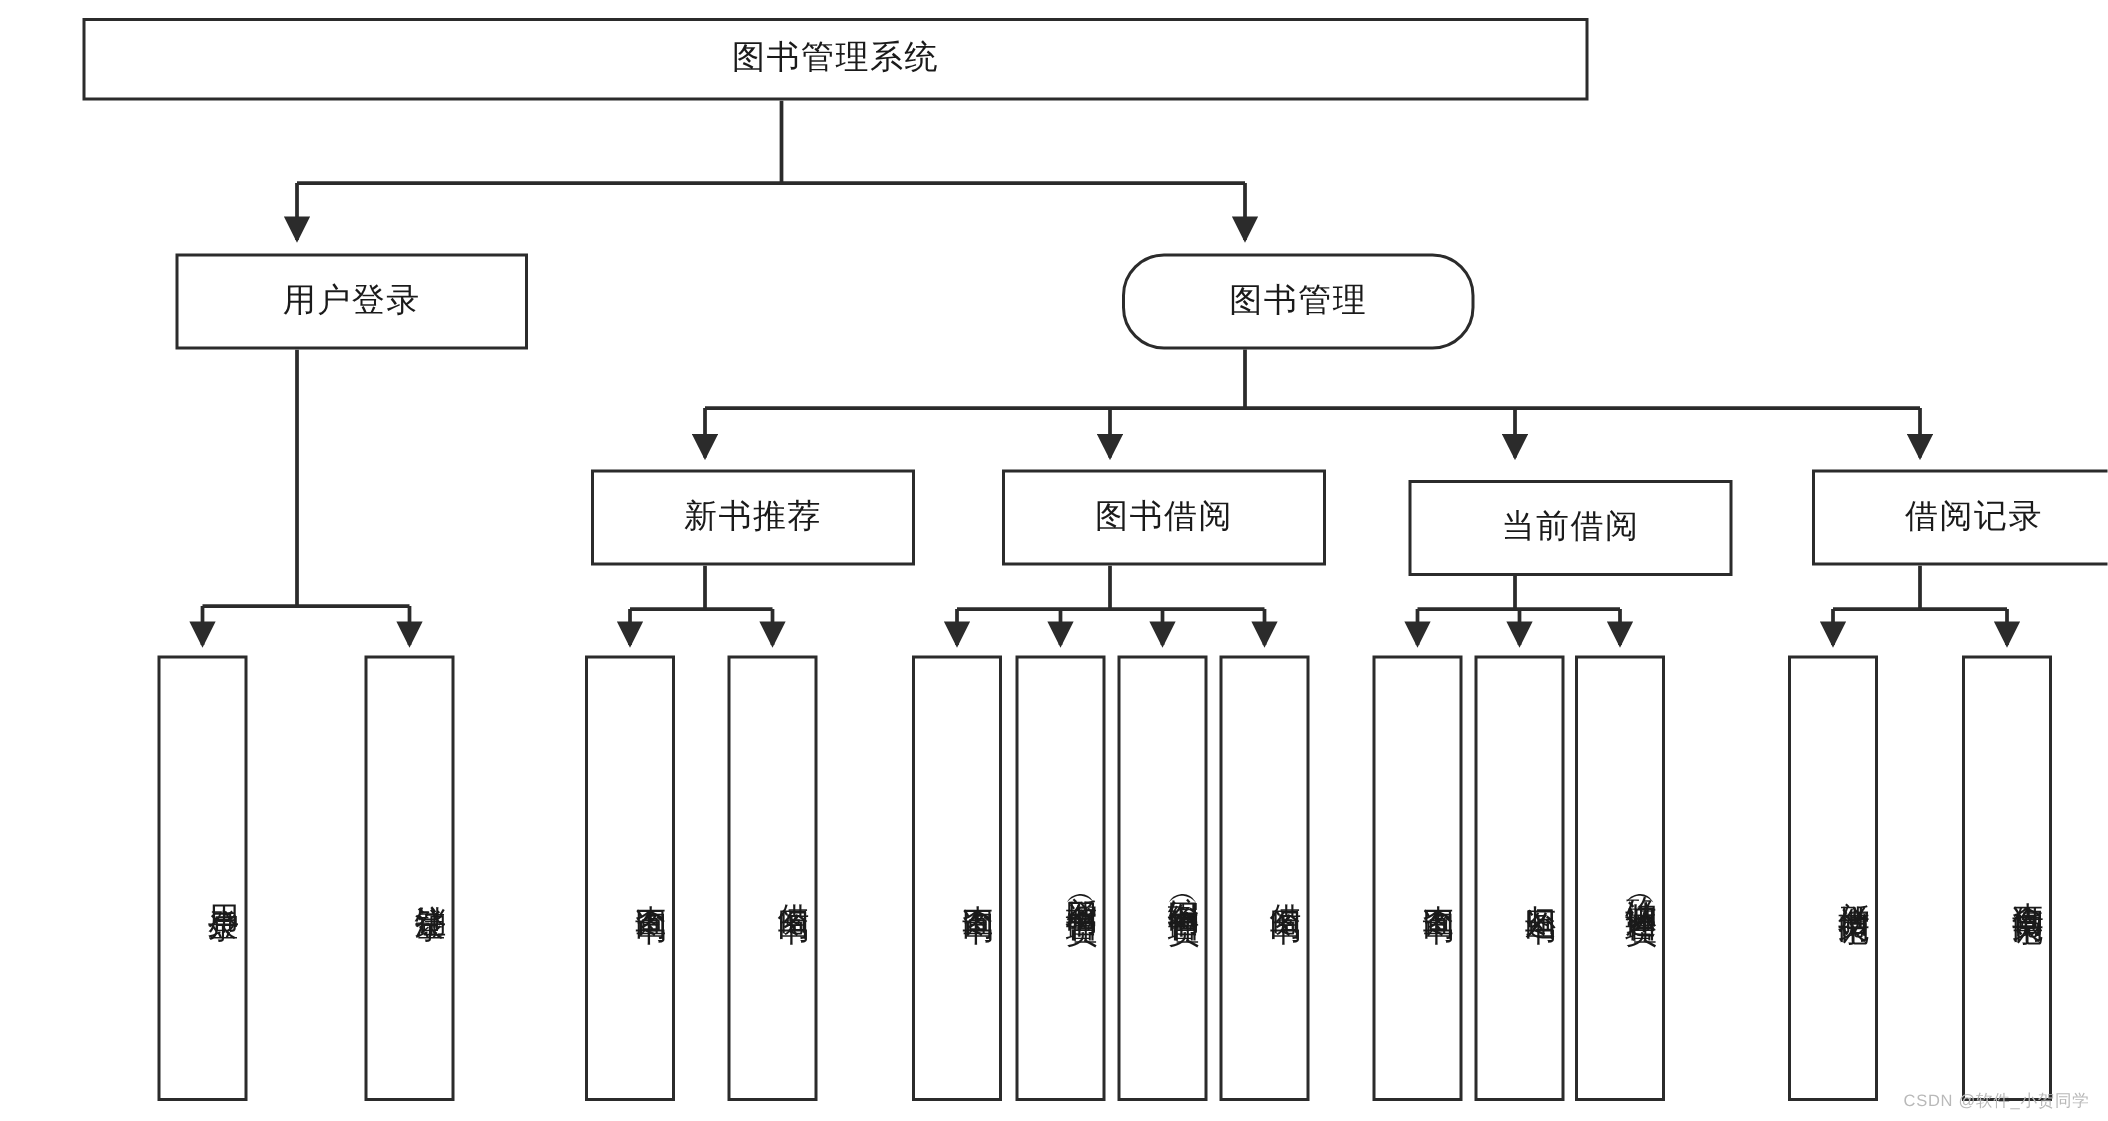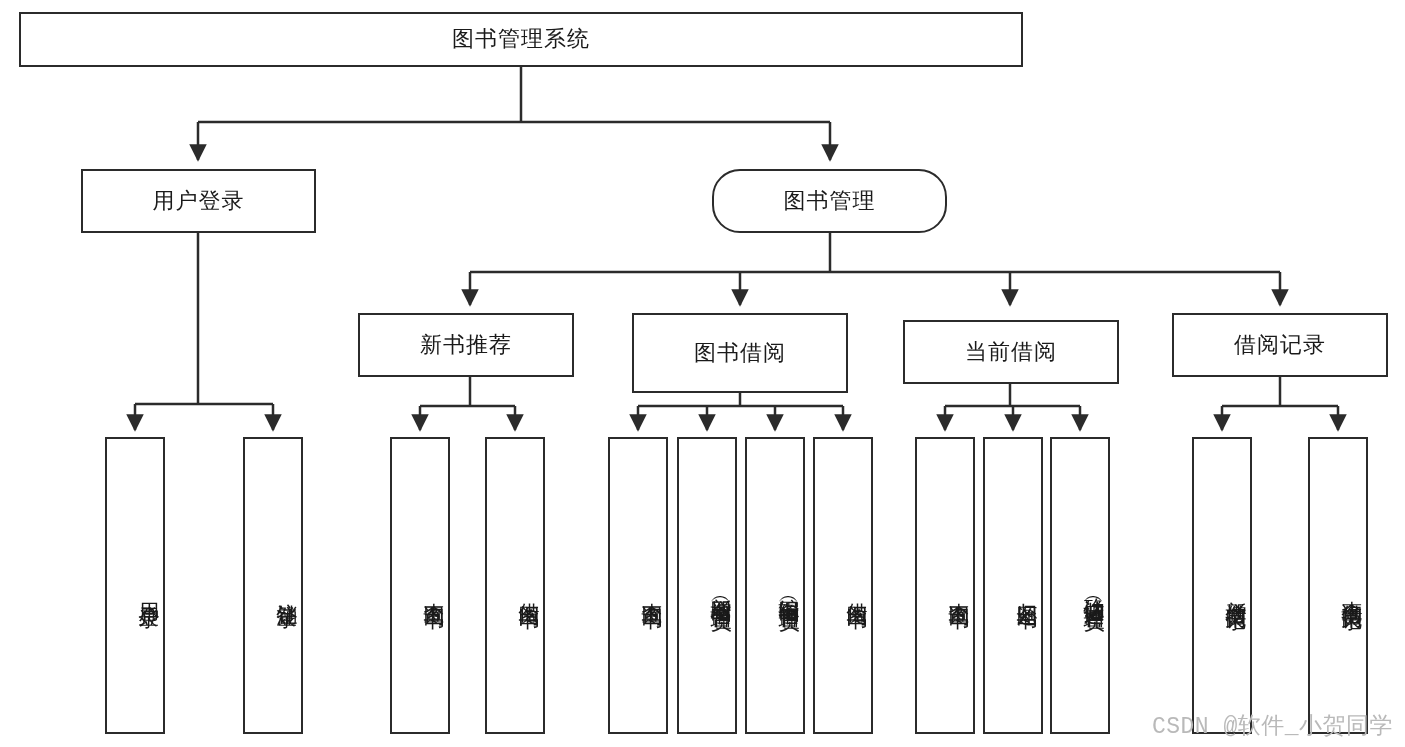--- a/index.html
+++ b/index.html
@@ -33,44 +33,45 @@
     border: 2px solid #2b2b2b;
     display: flex;
     align-items: center;
     justify-content: center;
     color: #1a1a1a;
   }
   .node.horiz {
     font-size: 22px;
     letter-spacing: 1px;
     line-height: 1.2;
+    margin-left: 36px;
   }
   .node.vert {
     writing-mode: vertical-rl;
     text-orientation: upright;
     font-size: 21px;
     letter-spacing: 2px;
     padding-top: 8px;
     align-items: flex-start;
     justify-content: center;
   }
   .node.vert .vlabel {
     writing-mode: vertical-rl;
     text-orientation: upright;
     display: block;
   }
   .watermark {
     position: absolute;
     right: 12px;
     bottom: 6px;
-    font-size: 23px;
+    font-size: 11px;
     color: #b9b9b9;
     letter-spacing: 0.5px;
     white-space: nowrap;
-    font-family: Liberation Mono, monospace;
+    font-family: Liberation Sans, sans-serif;
     margin-top: 14px;
   }
 </style>
 </head>
 <body>
 
 <div id="diagram-root">
 
   <svg id="edges" viewBox="0 0 1405 747" xmlns="http://www.w3.org/2000/svg">
     <defs>
@@ -129,21 +130,21 @@
   <div class="node horiz" style="left:81px; top:169px; width:235px; height:64px;">
     <span>用户登录</span>
   </div>
   <div class="node horiz" style="left:712px; top:169px; width:235px; height:64px;border-radius:28px;">
     <span>图书管理</span>
   </div>
 
   <div class="node horiz" style="left:358px; top:313px; width:216px; height:64px;">
     <span>新书推荐</span>
   </div>
-  <div class="node horiz" style="left:632px; top:313px; width:216px; height:80px;">
+  <div class="node horiz" style="left:632px; top:313px; width:216px; height:64px;">
     <span>图书借阅</span>
   </div>
   <div class="node horiz" style="left:903px; top:320px; width:216px; height:64px;">
     <span>当前借阅</span>
   </div>
   <div class="node horiz" style="left:1172px; top:313px; width:216px; height:64px;">
     <span>借阅记录</span>
   </div>
 
   <div class="node vert" style="left:105px; top:437px; width:60px; height:297px;">

